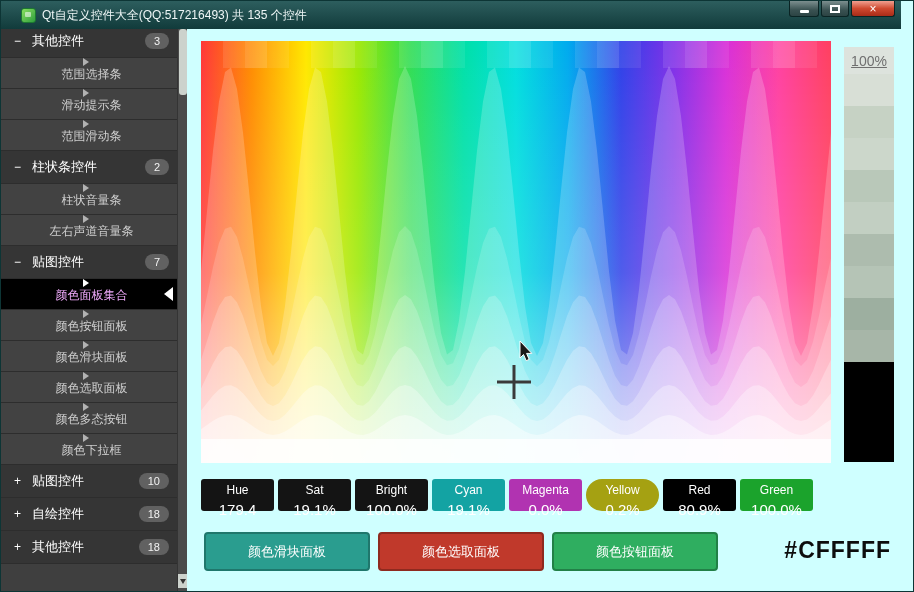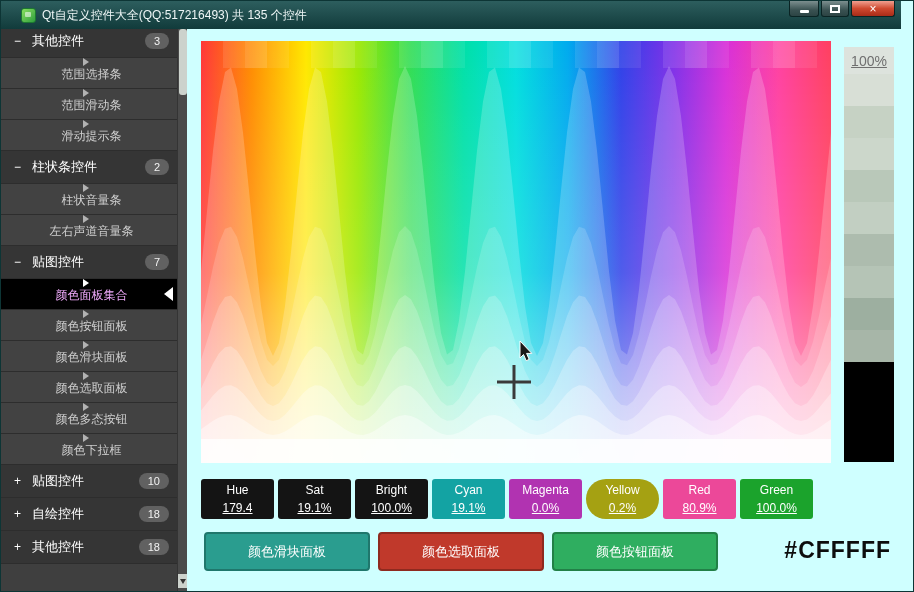--- a/index.html
+++ b/index.html
@@ -61,24 +61,24 @@
   .main { position:absolute; left:186px; top:24px; right:0; bottom:0; background:#CFFFFF; }
   .color-panel { position:absolute; left:14px; top:16px; width:630px; height:422px; cursor:crosshair; }
   .alpha-label { position:absolute; left:657px; top:22px; width:50px; height:27px;
                  background:#dde3dd; color:#6f6f6f; font-size:14px;
                  display:flex; align-items:center; justify-content:center;
                  text-decoration:underline; }
   .swatch-strip { position:absolute; left:657px; top:49px; width:50px; }
   .swatch { width:50px; cursor:pointer; }
 
   .values-row { position:absolute; left:14px; top:454px; display:flex; gap:4px; }
-  .val-box { width:73px; height:40px; border-radius:3px; color:#fff; text-align:center;
+  .val-box { width:73px; height:32px; border-radius:3px; color:#fff; text-align:center;
              padding-top:4px; }
   .val-label { font-size:12px; }
-  .val-value { font-size:12px; margin-top:4px;text-decoration:underline; }
+  .val-value { font-size:15px; margin-top:4px; }
 
   .buttons-row { position:absolute; left:17px; top:507px; display:flex; gap:8px; }
   .panel-btn { width:166px; height:39px; border-radius:4px; border:2px solid;
                color:#fff; font-size:13px; font-family:inherit; cursor:pointer; }
 
   .hex-label { position:absolute; right:22px; top:512px; font-size:23px; font-weight:bold;
                color:#0d0d0d; letter-spacing:1px; }
 </style>
 </head>
 <body>
@@ -107,25 +107,25 @@
           <span class="row-icon">−</span>
           <span class="row-label">其他控件</span>
           <span class="badge">3</span>
         </div>
         <div class="side-row child">
           <span class="tri"></span>
           <span class="row-label">范围选择条</span>
         </div>
         <div class="side-row child">
           <span class="tri"></span>
+          <span class="row-label">滑动提示条</span>
+        </div>
+        <div class="side-row child">
+          <span class="tri"></span>
           <span class="row-label">范围滑动条</span>
-        </div>
-        <div class="side-row child">
-          <span class="tri"></span>
-          <span class="row-label">滑动提示条</span>
         </div>
         <div class="side-row group">
           <span class="row-icon">−</span>
           <span class="row-label">柱状条控件</span>
           <span class="badge">2</span>
         </div>
         <div class="side-row child">
           <span class="tri"></span>
           <span class="row-label">柱状音量条</span>
         </div>
@@ -283,21 +283,21 @@
           <div class="val-value">19.1%</div>
         </div>
         <div class="val-box" style="background: rgb(177, 51, 177);">
           <div class="val-label">Magenta</div>
           <div class="val-value">0.0%</div>
         </div>
         <div class="val-box" style="background: rgb(165, 161, 18); border-radius: 20px;">
           <div class="val-label">Yellow</div>
           <div class="val-value">0.2%</div>
         </div>
-        <div class="val-box" style="background: #ec4899;">
+        <div class="val-box" style="background: #000000;">
           <div class="val-label">Red</div>
           <div class="val-value">80.9%</div>
         </div>
         <div class="val-box" style="background: rgb(27, 163, 44);">
           <div class="val-label">Green</div>
           <div class="val-value">100.0%</div>
         </div>
       </div>
 
     <div class="buttons-row" id="buttons-row">

